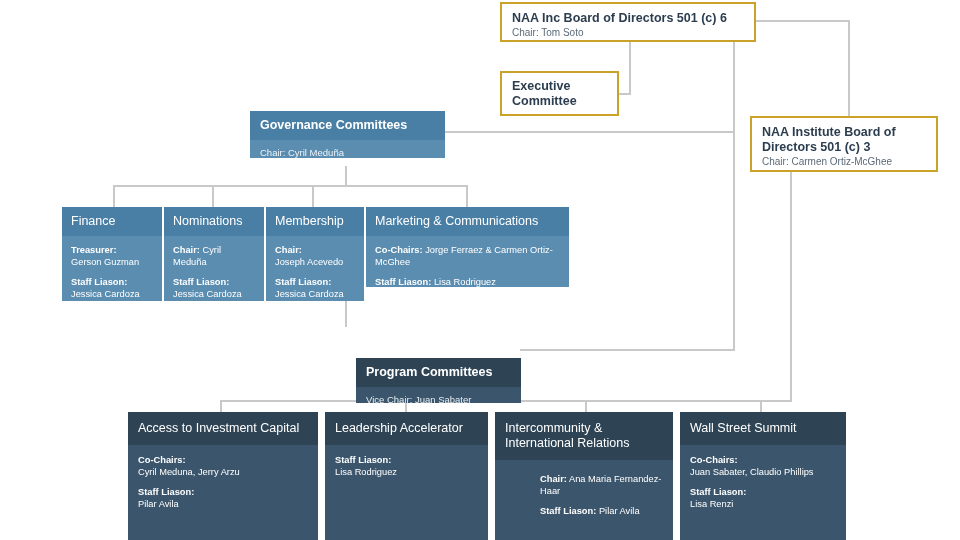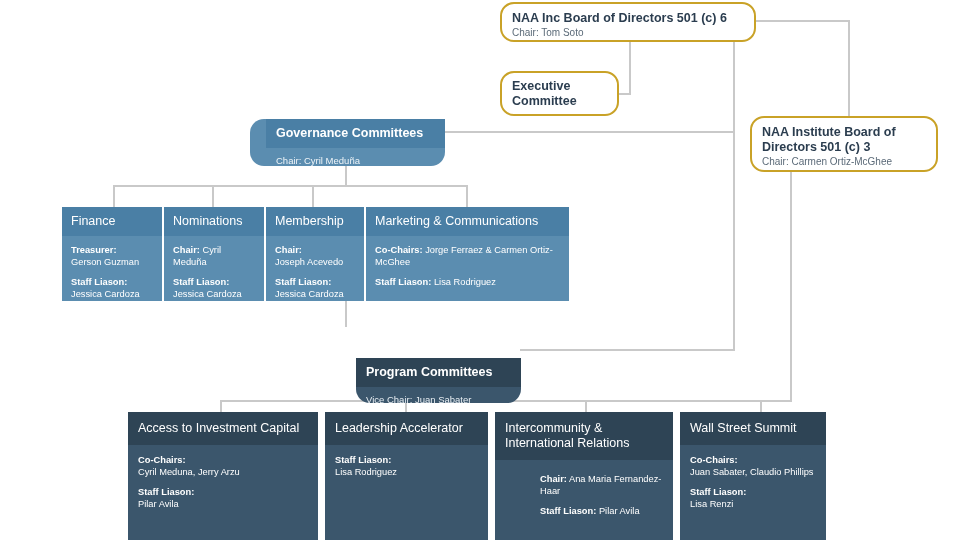--- a/index.html
+++ b/index.html
@@ -18,21 +18,20 @@
     width: 960px;
     height: 540px;
   }
   .connector {
     position: absolute;
     background: #c9c9c9;
   }
   .node {
     position: absolute;
     box-sizing: border-box;
-    border-radius: 14px;
   }
   
   .node.outline {
     background: #ffffff;
     border: 2px solid #c9a227;
   }
   .node.outline .node-title {
     color: #2b3d4f;
     font-weight: bold;
     font-size: 12.5px;
@@ -176,21 +175,21 @@
 
   <div class="node outline no-sub" style="left:500px; top:71px; width:119px; height:45px; display:flex; align-items:center;">
     <div class="node-title" style="padding:0 10px;">Executive Committee</div>
   </div>
 
   <div class="node outline" style="left:750px; top:116px; width:188px; height:56px;">
     <div class="node-title">NAA Institute Board of Directors 501 (c) 3</div>
     <div class="node-sub">Chair: Carmen Ortiz-McGhee</div>
   </div>
 
-  <div class="node blue-mid" style="left:250px; top:119px; width:195px; height:47px;padding-left:16px;">
+  <div class="node blue-mid" style="left:250px; top:111px; width:195px; height:47px;">
     <div class="node-head">
       <div class="node-title">Governance Committees</div>
     </div>
     <div class="node-sub">Chair: Cyril Meduña</div>
   </div>
 
   <div class="card" style="left:62px; top:207px; width:100px; height:94px;">
     <div class="card-head">Finance</div>
     <div class="card-body">
       <div class="kv">
@@ -225,21 +224,21 @@
         <div class="k">Chair:</div>
         <div>Joseph Acevedo</div>
       </div>
       <div class="kv">
         <div class="k">Staff Liason:</div>
         <div>Jessica Cardoza</div>
       </div>
     </div>
   </div>
 
-  <div class="card" style="left:366px; top:207px; width:203px; height:94px;">
+  <div class="card" style="left:366px; top:207px; width:203px; height:80px;">
     <div class="card-head">Marketing &amp; Communications</div>
     <div class="card-body">
       <div class="kv">
         <div><span class="inline-k">Co-Chairs:</span>
           <span>Jorge Ferraez &amp; Carmen Ortiz-McGhee</span></div>
       </div>
       <div class="kv">
         <div><span class="inline-k">Staff Liason:</span>
           <span>Lisa Rodriguez</span></div>
       </div>
@@ -284,21 +283,21 @@
         <div><span class="inline-k">Chair:</span>
           <span>Ana Maria Fernandez-Haar</span></div>
       </div>
       <div class="kv">
         <div><span class="inline-k">Staff Liason:</span>
           <span>Pilar Avila</span></div>
       </div>
     </div>
   </div>
 
-  <div class="card dark" style="left:680px; top:412px; width:146px; height:128px;">
+  <div class="card dark" style="left:680px; top:412px; width:166px; height:128px;">
     <div class="card-head">Wall Street Summit</div>
     <div class="card-body">
       <div class="kv">
         <div class="k">Co-Chairs:</div>
         <div>Juan Sabater, Claudio Phillips</div>
       </div>
       <div class="kv">
         <div class="k">Staff Liason:</div>
         <div>Lisa Renzi</div>
       </div>

